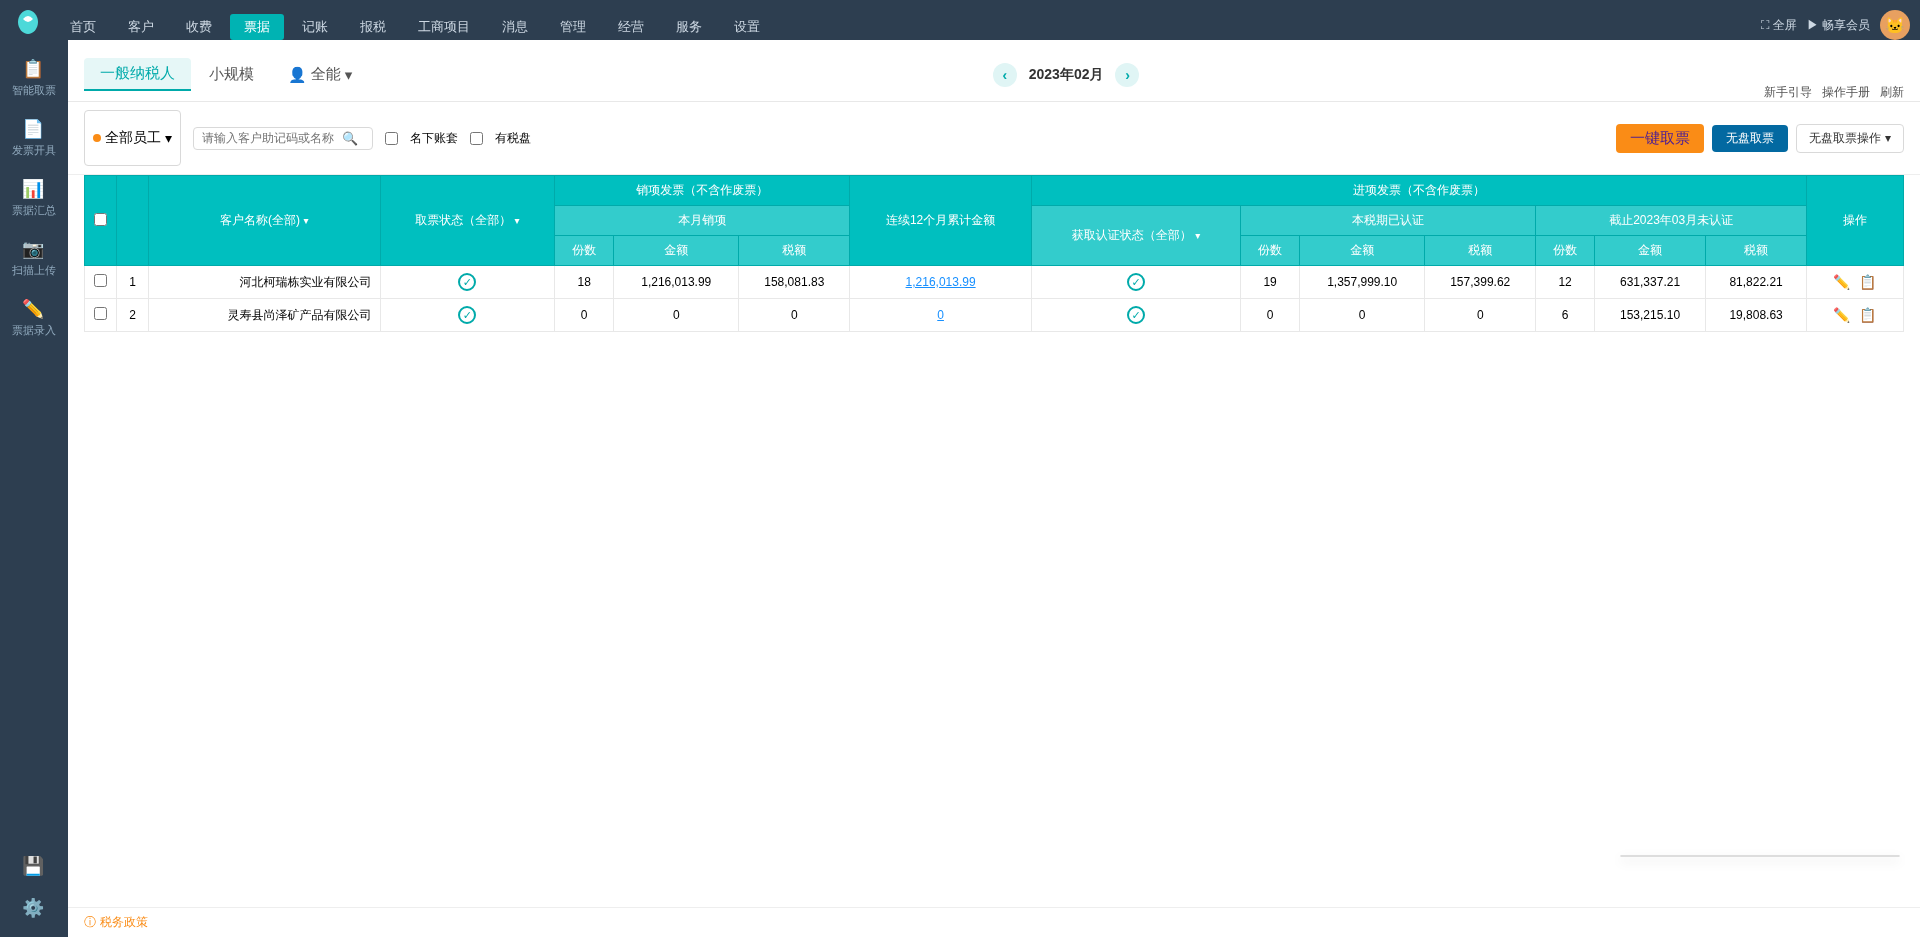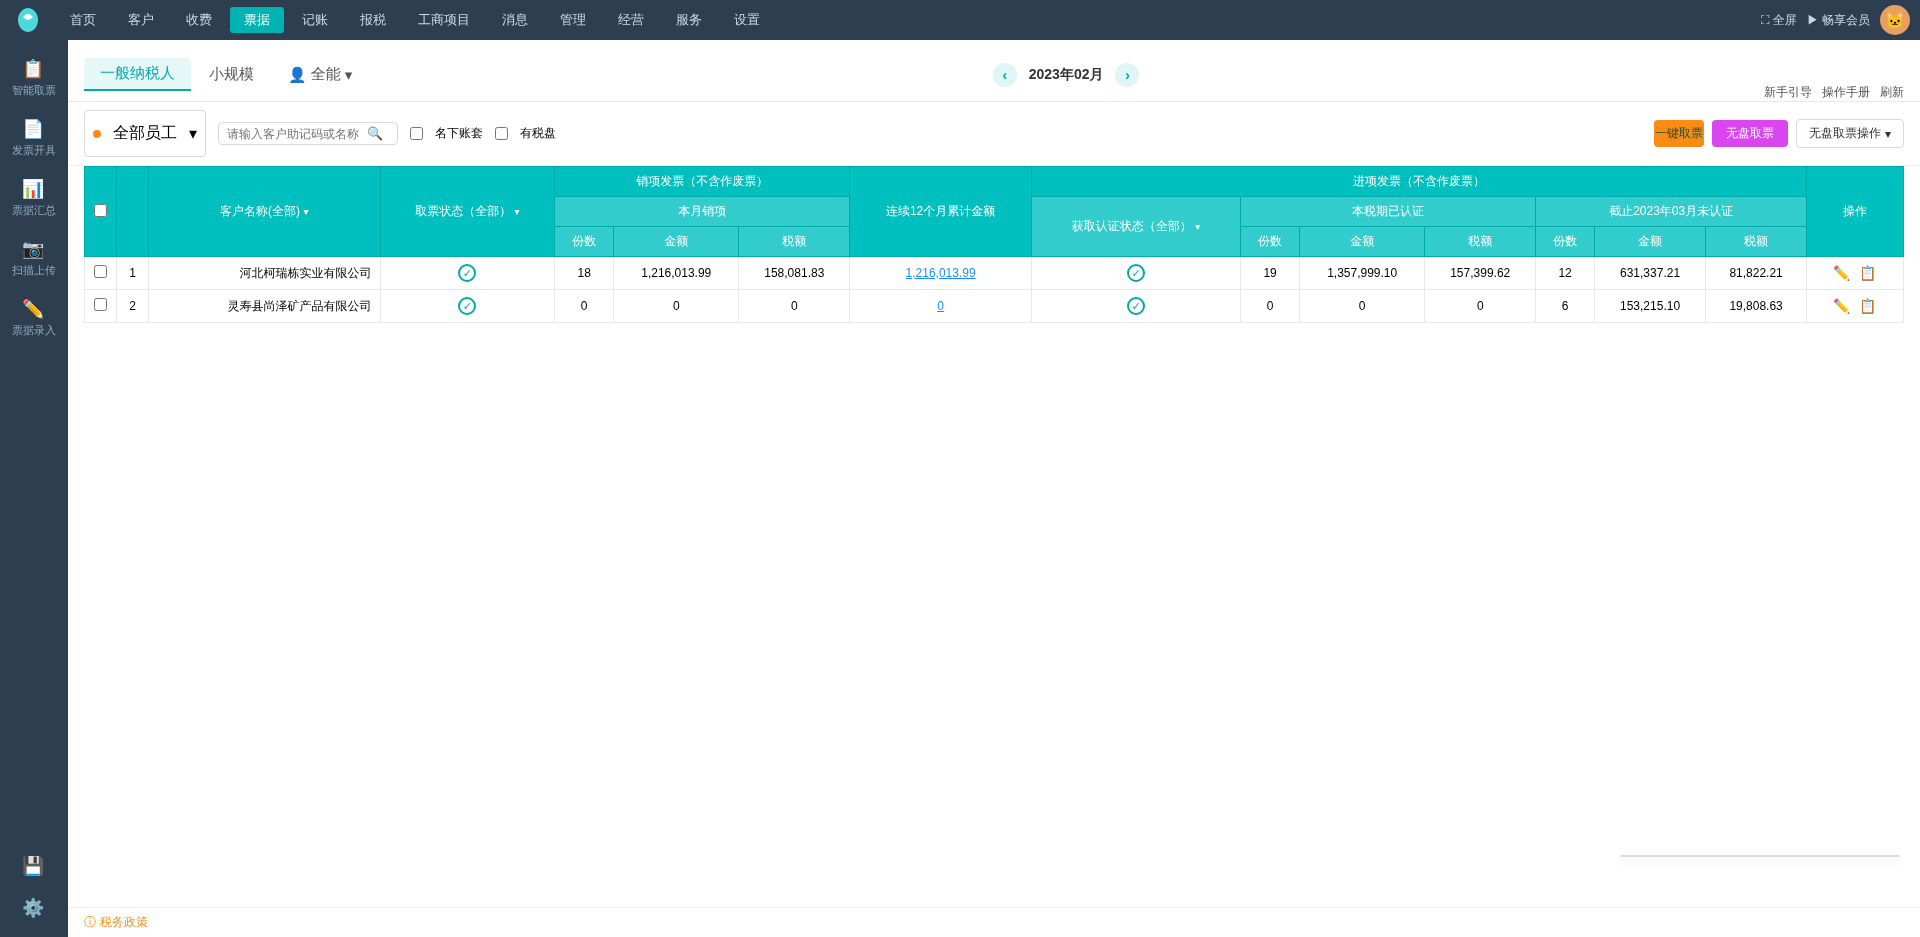--- a/index.html
+++ b/index.html
@@ -3,21 +3,21 @@
   <meta charset="utf-8">
   <style>
     * { box-sizing: border-box; margin: 0; padding: 0; font-family: 'Microsoft YaHei', Arial, sans-serif; }
     body { background: #f0f2f5; font-size: 13px; }
 
     
     .top-nav {
       background: #2d3e50;
       height: 40px;
       display: flex;
-      align-items: center;
+      align-items: flex-end;
       padding: 0 10px;
       color: #fff;
     }
     .top-nav .logo {
       width: 36px;
       height: 36px;
       margin-right: 10px;
       display: flex; align-items: center; justify-content: center;
     }
     .top-nav .logo svg { width: 30px; height: 30px; }
@@ -154,25 +154,25 @@
       padding: 8px 16px;
       background: #fff;
       display: flex;
       align-items: center;
       gap: 12px;
       border-bottom: 1px solid #eee;
     }
     .employee-select {
       display: flex;
       align-items: center;
-      gap: 12px;
+      gap: 4px;
       border: 1px solid #d9d9d9;
       border-radius: 4px;
-      padding: 12px 8px;
-      font-size: 16px;
+      padding: 18px 8px;
+      font-size: 14px;
       cursor: pointer;
       background: #fff;
     }
     .employee-select .dot {
       width: 8px; height: 8px;
       background: #fa8c16;
       border-radius: 50%;
     }
     .search-box {
       display: flex;
@@ -198,29 +198,29 @@
     }
     .checkbox-group input[type=checkbox] { cursor: pointer; }
     .filter-right {
       margin-left: auto;
       display: flex;
       align-items: center;
       gap: 8px;
     }
     .btn-primary {
       background: #fa8c16;
-      color: #14532d;
+      color: #4c1d95;
       border: none;
-      padding: 5px 1px;
+      padding: 5px 14px;
       border-radius: 4px;
       cursor: pointer;
-      font-size: 12px;
+      font-size: 15px;
     }
     .btn-teal {
-      background: #d946ef;
+      background: #0369a1;
       color: #fff;
       border: none;
       padding: 5px 14px;
       border-radius: 4px;
       cursor: pointer;
       font-size: 12px;
     }
     .btn-dropdown {
       background: #fff;
       color: #333;

